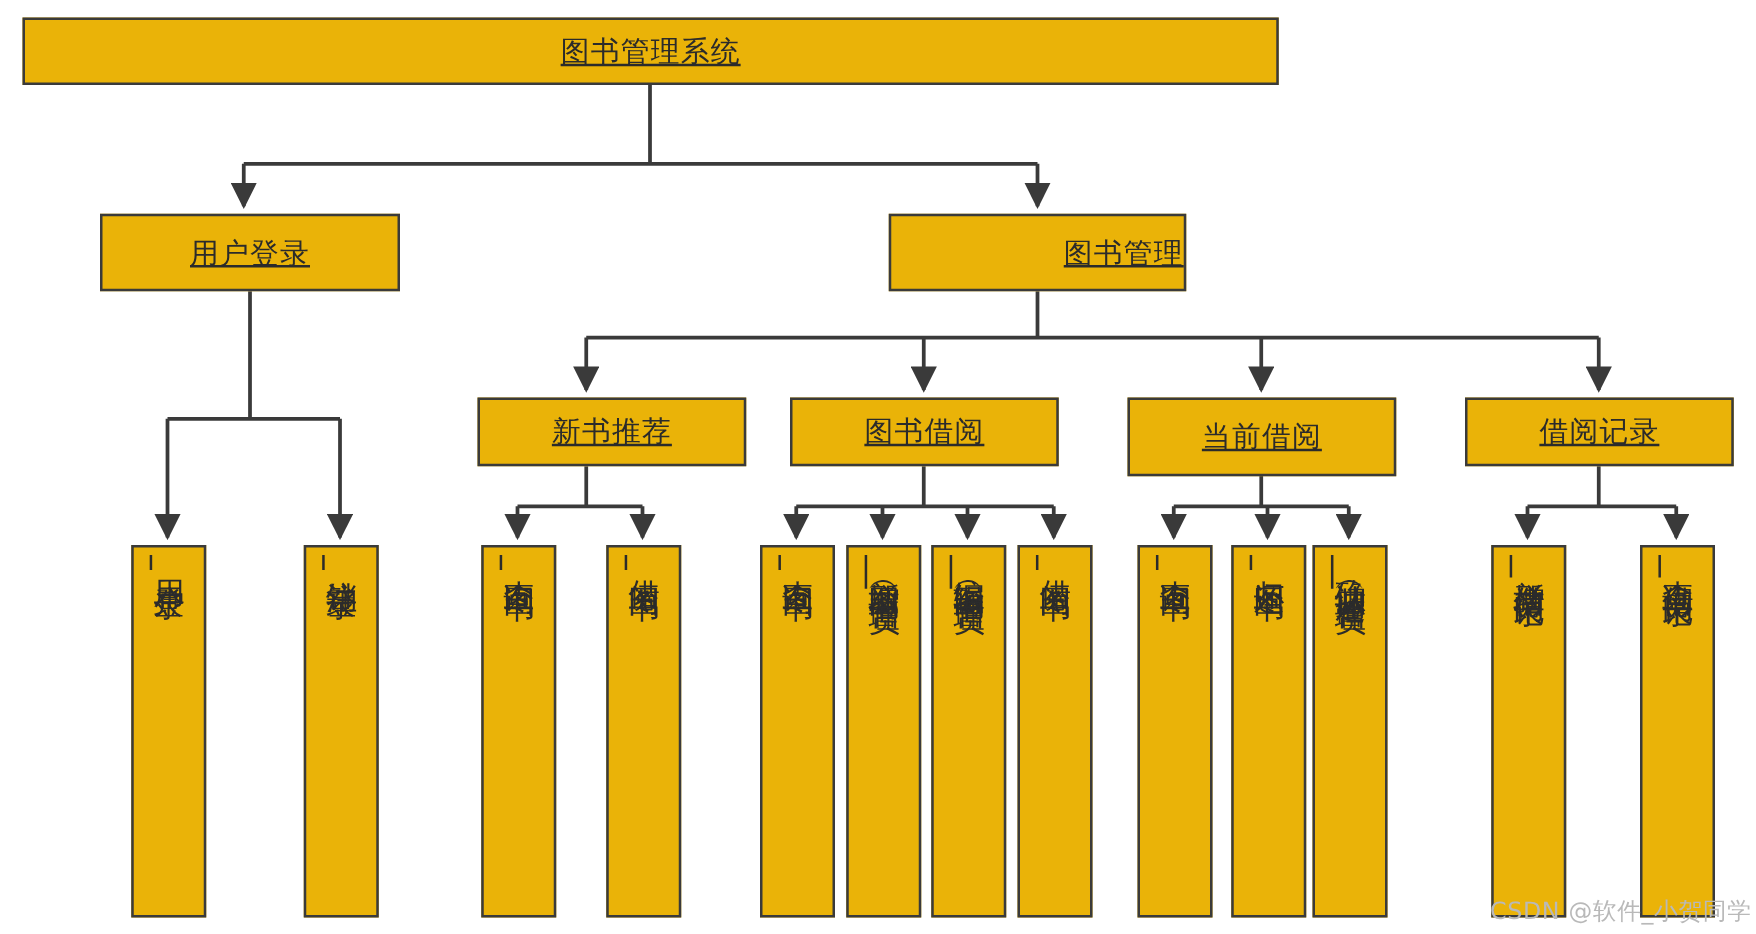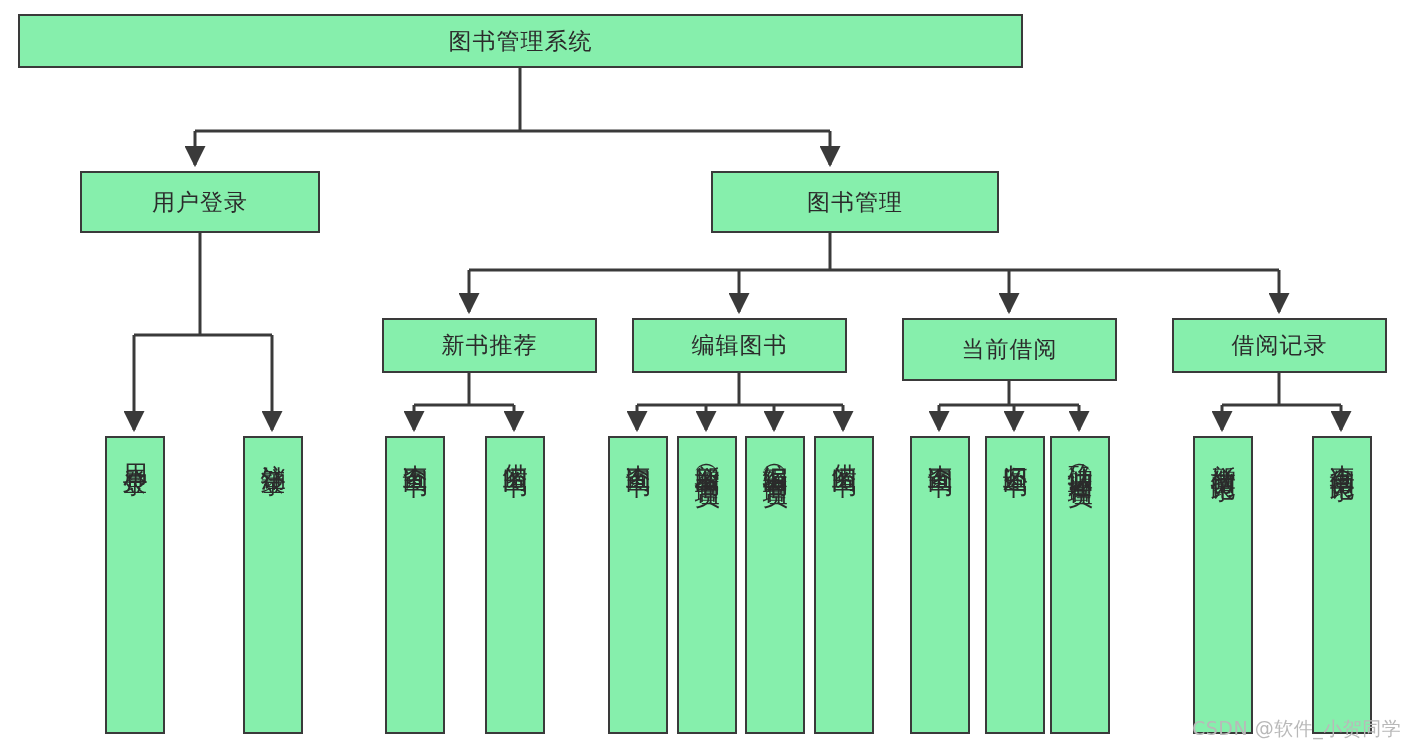--- a/index.html
+++ b/index.html
@@ -23,26 +23,27 @@
     left: 0;
     top: 0;
     width: 1405px;
     height: 747px;
     pointer-events: none;
   }
   .node {
     position: absolute;
     box-sizing: border-box;
     border: 2px solid #3a3a3a;
-    background: #86efac;
+    background: #eab308;
     display: flex;
     align-items: center;
     justify-content: center;
     color: #2b2b2b;
     z-index: 2;
+    text-decoration: underline;
   }
   .node.horiz {
     font-size: 23px;
     letter-spacing: 1px;
     white-space: nowrap;
   }
   .node.vert {
     padding: 6px 0;
     align-items: flex-start;
     justify-content: center;
@@ -120,29 +121,29 @@
     </g>
   </svg>
 
   <div class="node horiz" id="root-node" style="left: 18px; top: 14px; width: 1005px; height: 54px;">
     <span>图书管理系统</span>
   </div>
 
   <div class="node horiz" id="l2-0" style="left: 80px; top: 171px; width: 240px; height: 62px;">
     <span>用户登录</span>
   </div>
-  <div class="node horiz" id="l2-1" style="left: 711px; top: 171px; width: 288px; height: 62px;">
+  <div class="node horiz" id="l2-1" style="left: 711px; top: 171px; width: 238px; height: 62px; justify-content: flex-end;">
     <span>图书管理</span>
   </div>
 
   <div class="node horiz" id="l3-0" style="left: 362px; top: 318px; width: 215px; height: 55px; margin-left: 20px;">
     <span>新书推荐</span>
   </div>
   <div class="node horiz" id="l3-1" style="left: 632px; top: 318px; width: 215px; height: 55px;">
-    <span>编辑图书</span>
+    <span>图书借阅</span>
   </div>
   <div class="node horiz" id="l3-2" style="left: 902px; top: 318px; width: 215px; height: 63px;">
     <span>当前借阅</span>
   </div>
   <div class="node horiz" id="l3-3" style="left: 1172px; top: 318px; width: 215px; height: 55px; justify-content: center;">
     <span>借阅记录</span>
   </div>
 
   <div class="node vert" id="lf-0" style="left: 105px; top: 436px; width: 60px; height: 298px;">
     <span class="vlabel">用户登录</span>

